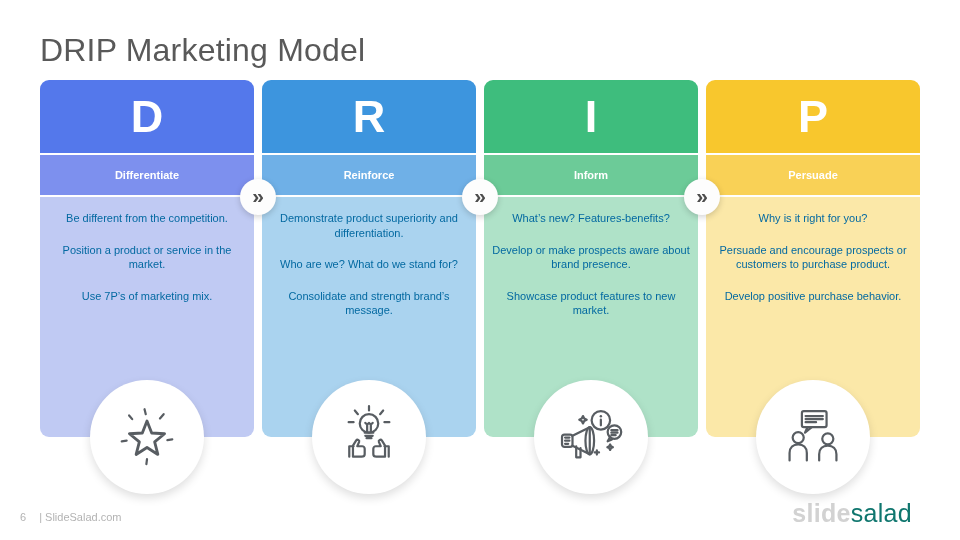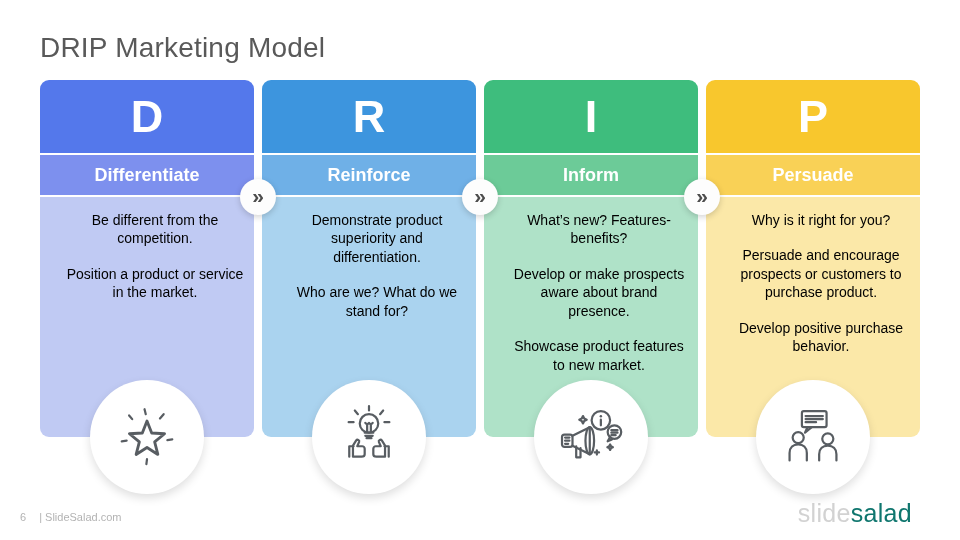--- a/index.html
+++ b/index.html
@@ -1,38 +1,38 @@
 <!DOCTYPE html>
 <html><head>
 <meta charset="utf-8">
 <style>
   html,body{margin:0;padding:0;background:#e8e8e8;}
   .slide{position:relative;width:960px;height:540px;background:#ffffff;overflow:hidden;
          font-family:"Liberation Sans",sans-serif;}
-  .title{position:absolute;left:40px;top:32px;font-size:28px;color:#595959;letter-spacing:.2px;}
+  .title{position:absolute;left:40px;top:32px;font-size:32px;color:#595959;letter-spacing:.2px;}
   .cols{position:absolute;left:40px;top:80px;width:880px;height:420px;display:flex;gap:8px;}
   .column{position:relative;width:214px;flex:0 0 214px;}
   .col-header{height:73px;border-radius:9px 9px 0 0;display:flex;align-items:center;justify-content:center;}
   .col-letter{color:#ffffff;font-size:45px;font-weight:bold;line-height:1;}
   .col-subtitle{margin-top:2px;height:40px;display:flex;align-items:center;justify-content:center;
-                color:#ffffff;font-size:18px;font-weight:bold;}
+                color:#ffffff;font-size:11px;font-weight:bold;}
   .col-body{margin-top:2px;height:240px;border-radius:0 0 9px 9px;box-sizing:border-box;
             padding:14px 8px 0 8px;text-align:center;}
-  .col-body p{margin:0 0 17px 16px;font-size:14px;line-height:1.32;color:#000000;}
+  .col-body p{margin:0 0 17px 0;font-size:11px;line-height:1.32;color:#0369a1;}
   .icon-circle{position:absolute;left:50%;top:300px;width:114px;height:114px;margin-left:-57px;
                border-radius:50%;background:#ffffff;box-shadow:0 4px 10px rgba(0,0,0,.13);
                display:flex;align-items:center;justify-content:center;z-index:2;}
   .icon-circle svg{display:block;}
   .chevron{position:absolute;top:99px;width:36px;height:36px;border-radius:50%;background:#fdfdfd;
            box-shadow:0 2px 6px rgba(0,0,0,.18);display:flex;align-items:center;justify-content:center;
            font-size:21px;font-weight:bold;color:#4d4d4d;z-index:3;padding-bottom:3px;box-sizing:border-box;}
   .chev-1{left:200px}.chev-2{left:422px}.chev-3{left:644px}
   .footer-left{position:absolute;left:20px;bottom:17px;font-size:11px;color:#b3b3b3;display:flex;gap:13px;}
   .logo{position:absolute;right:48px;bottom:12px;font-size:25px;letter-spacing:.3px;}
-  .logo .b{font-weight:normal;color:#d2d2d2;}
+  .logo .b{font-weight:bold;color:#d2d2d2;}
   .logo .l{color:#0f766e;}
   .ic{stroke:#585d62;fill:none;stroke-width:3.6;stroke-linecap:round;stroke-linejoin:round;}
   .ic .thick{stroke-width:4.6;}
   .ic .fill{fill:#585d62;stroke:none;}
 </style>
 </head>
 <body>
 
 <div class="slide">
 
@@ -43,39 +43,41 @@
     <section class="column">
       <div class="col-header" style="background: rgb(84, 120, 235);">
         <span class="col-letter">D</span>
       </div>
       <div class="col-subtitle" style="background: rgb(125, 144, 238);">
         <span>Differentiate</span>
       </div>
       <div class="col-body" style="background: rgb(192, 202, 243);">
         <p>Be different from the competition.</p>
         <p>Position a product or service in the market.</p>
+        <p>Use 7P’s of marketing mix.</p>
       </div>
       <div class="icon-circle">
         <svg class="ic" width="74" height="74" viewBox="0 0 120 120">
           <path class="thick" d="M60,34 L67.6,53.5 L88.5,54.7 L72.4,68 L77.6,88.3 L60,77 L42.4,88.3 L47.6,68 L31.5,54.7 L52.4,53.5 Z"></path>
           <path d="M31,25 l5,6 M56,15 l2,8 M87,23 l-6,7 M93,65 l8,-1 M19,67 l8,-1 M60,96 l-1,8"></path>
         </svg>
       </div>
     </section>
 
     <section class="column">
       <div class="col-header" style="background: rgb(61, 149, 222);">
         <span class="col-letter">R</span>
       </div>
       <div class="col-subtitle" style="background: rgb(111, 176, 231);">
         <span>Reinforce</span>
       </div>
       <div class="col-body" style="background: rgb(170, 211, 239);">
         <p>Demonstrate product superiority and differentiation.</p>
         <p>Who are we? What do we stand for?</p>
+        <p>Consolidate and strength brand’s message.</p>
       </div>
       <div class="icon-circle">
         <svg class="ic" width="74" height="74" viewBox="0 0 120 120">
           <circle cx="60" cy="38" r="15"></circle>
           <path d="M60,10 v7 M37,17 l5,6 M83,17 l-5,6 M27,36 h8 M93,36 h-8"></path>
           <path d="M54,37 q3,4 6,0 q3,4 6,0 M57,40 v11 M63,40 v11"></path>
           <path d="M53,53 h14 M54,58 h12 M56,62 h8"></path>
           <path d="M28,92 v-17 h7 M35,92 h13 c3,0 5,-2 5,-4 v-9 c0,-2 -2,-4 -4,-4 h-8 l3,-7 c1,-3 -3,-5 -5,-2 l-5,8 v18 z"></path>
           <path d="M92,92 v-17 h-7 M85,92 h-13 c-3,0 -5,-2 -5,-4 v-9 c0,-2 2,-4 4,-4 h8 l-3,-7 c-1,-3 3,-5 5,-2 l5,8 v18 z"></path>
         </svg>

